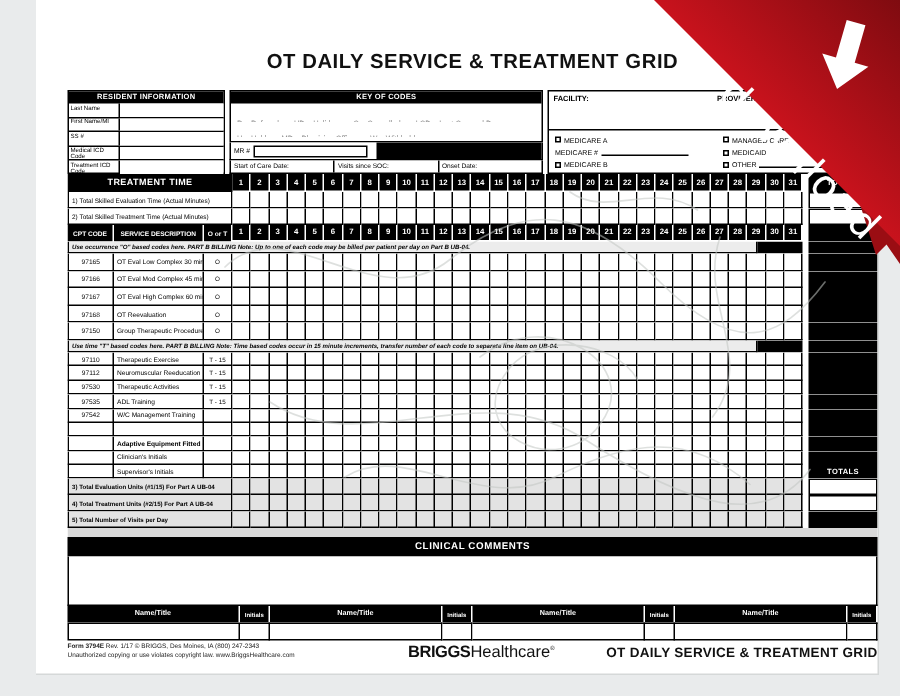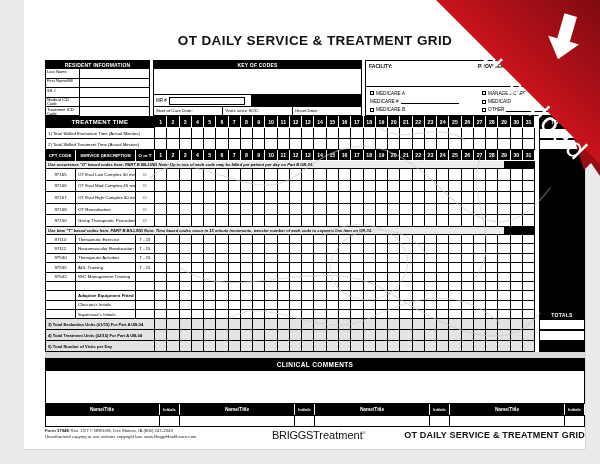--- a/index.html
+++ b/index.html
@@ -65,21 +65,21 @@
   #comments{left:45px;top:371px;width:540px;height:33px;background:#fff;border:1px solid #000;border-top:none;z-index:2;}
   #sig-hdr{left:45px;top:404px;width:540px;height:11px;display:flex;z-index:2;}
   .sg-n{width:114px;background:#000;color:#fff;font-size:4.8px;font-weight:bold;display:flex;align-items:center;justify-content:center;margin-right:1px;}
   .sg-i{width:19px;background:#000;color:#fff;font-size:4px;font-weight:bold;display:flex;align-items:center;justify-content:center;margin-right:1px;}
   #sig-row{left:45px;top:415px;width:540px;height:12px;display:flex;z-index:2;}
   .sc-n{width:115px;background:#fff;border:1px solid #000;border-left:none;}
   .sc-n.first{border-left:1px solid #000;}
   .sc-i{width:20px;background:#fff;border:1px solid #000;border-left:none;}
   #footer-left{left:45px;top:428px;width:230px;font-size:4.3px;color:#222;line-height:1.5;z-index:2;}
   #brand{left:272px;top:429px;font-size:11px;color:#111;z-index:2;white-space:nowrap;}
-  #brand .b1{font-weight:400;letter-spacing:-.3px;}
+  #brand .b1{font-weight:700;letter-spacing:-.3px;}
   #brand .b2{font-weight:400;}
   #brand .rg{font-size:4px;vertical-align:super;}
   #doc-title{left:340px;top:430px;width:245px;text-align:right;font-size:9px;font-weight:bold;letter-spacing:.2px;color:#111;z-index:2;}
   #watermark{left:120px;top:118px;z-index:3;pointer-events:none;}
   #ribbon{left:420px;top:0;z-index:10;cursor:pointer;}
   #ribbon text{font-family:"DejaVu Sans",sans-serif;font-size:27px;fill:#fff;letter-spacing:1px;}
 </style>
 </head>
 <body>
 
@@ -1038,21 +1038,21 @@
       <div class="sc-i"></div>
       <div class="sc-n"></div>
       <div class="sc-i"></div>
     </div>
 
   <div class="abs" id="footer-left">
     <div><b>Form 3794E</b><span>  Rev. 1/17   © BRIGGS, Des Moines, IA   (800) 247-2343</span></div>
     <div>Unauthorized copying or use violates copyright law.   www.BriggsHealthcare.com</div>
   </div>
   <div class="abs" id="brand">
-    <span class="b1">BRIGGS</span><span class="b2">Treatment</span><span class="rg">®</span>
+    <span class="b1">BRIGGS</span><span class="b2">Healthcare</span><span class="rg">®</span>
   </div>
   <div class="abs" id="doc-title">OT DAILY SERVICE &amp; TREATMENT GRID</div>
 
   <svg class="abs" id="watermark" width="440" height="255" viewBox="0 0 440 255">
     <g fill="none" stroke="#c3c7c4" stroke-width="1.1" opacity="0.55" stroke-linecap="round">
       <path d="M30,60 C70,20 130,95 180,55 S270,20 320,70 S400,110 430,70"></path>
       <path d="M200,120 c45,-35 110,5 80,45 c-28,38 -95,5 -60,-38 c20,-24 70,-18 85,8"></path>
       <path d="M60,150 c60,40 140,-20 210,25 s120,60 150,20"></path>
       <path d="M260,10 c25,18 55,-8 85,12"></path>
       <path d="M360,40 c-15,45 25,80 -5,120"></path>

